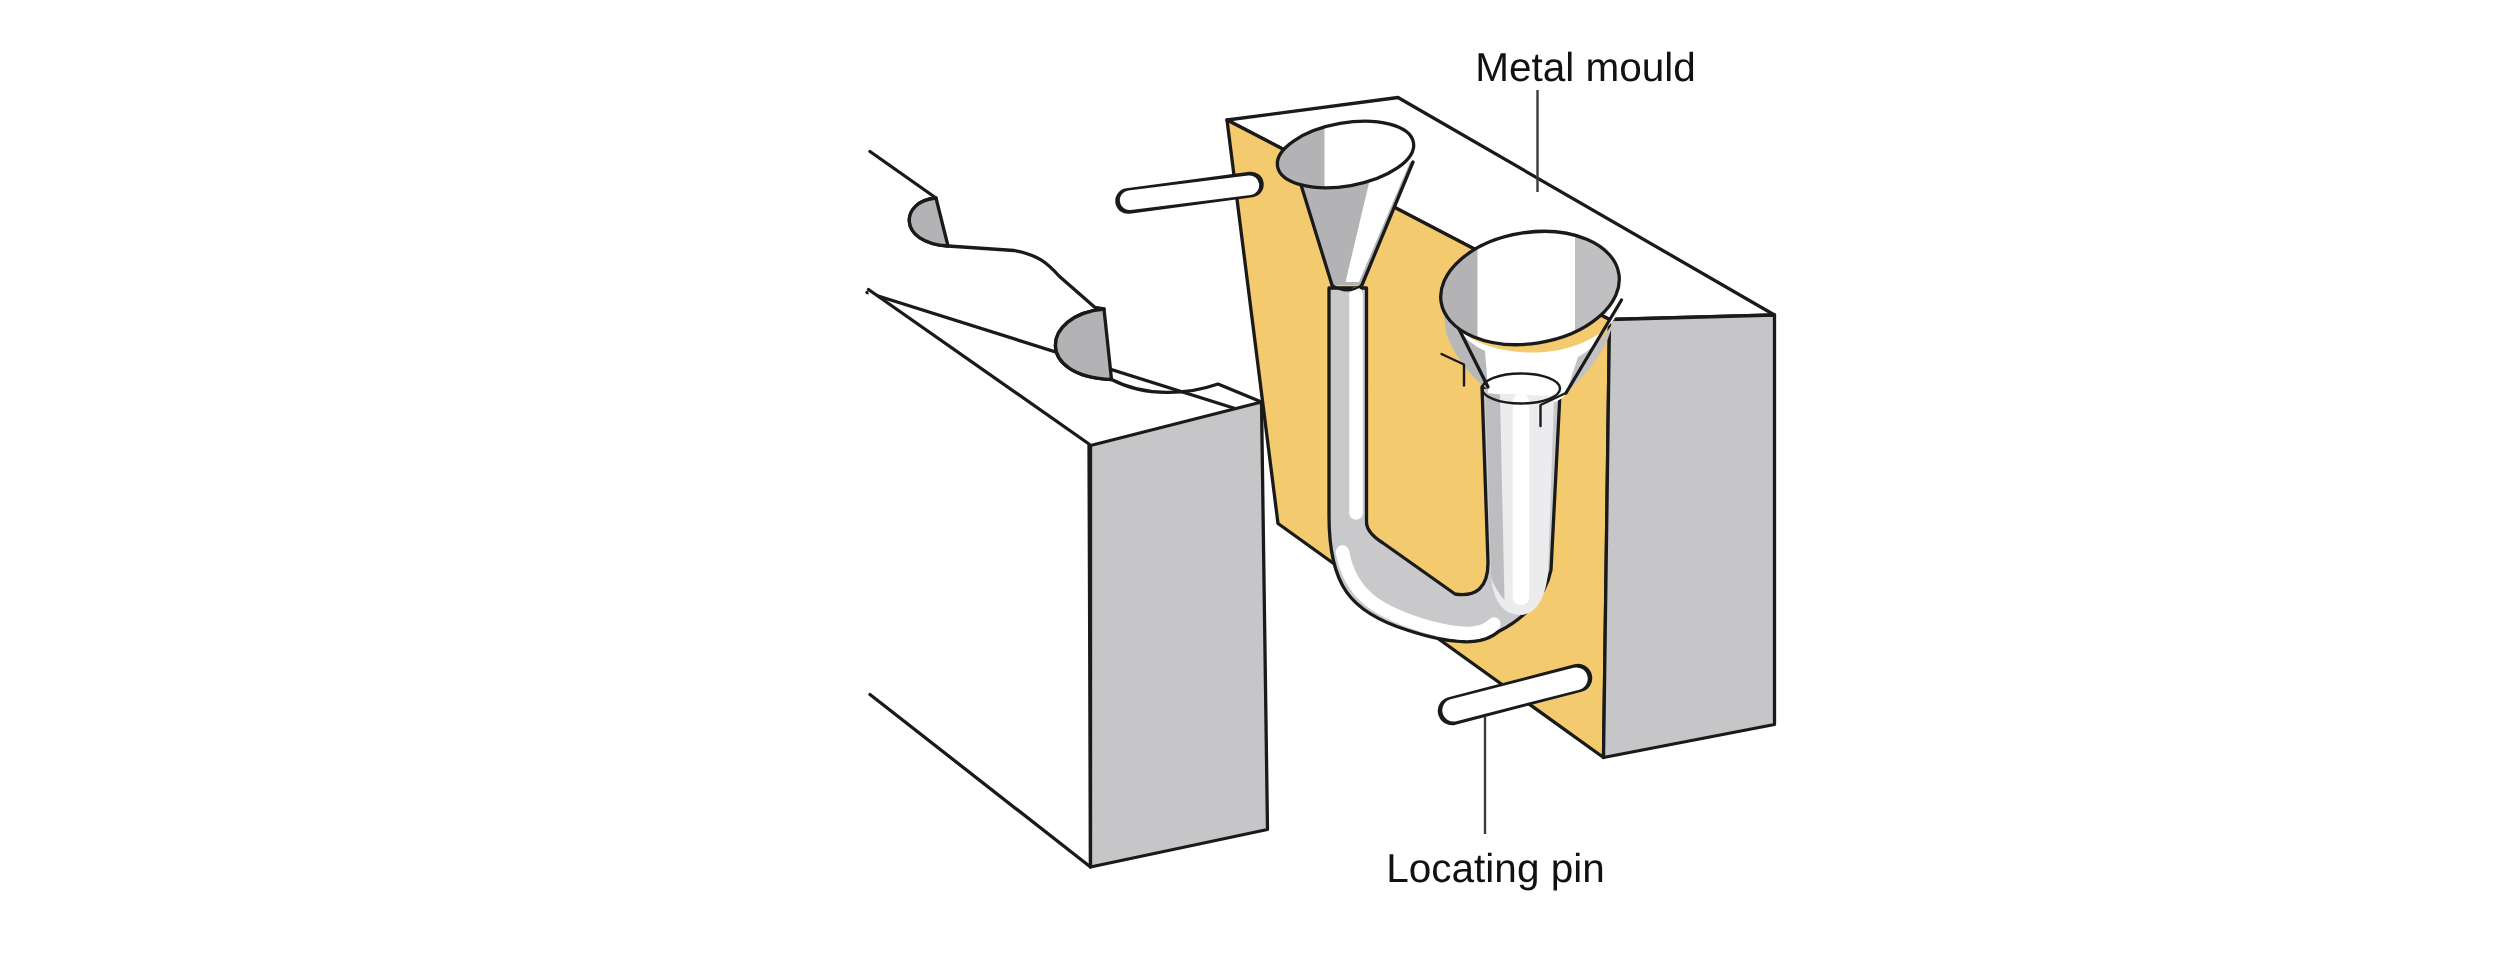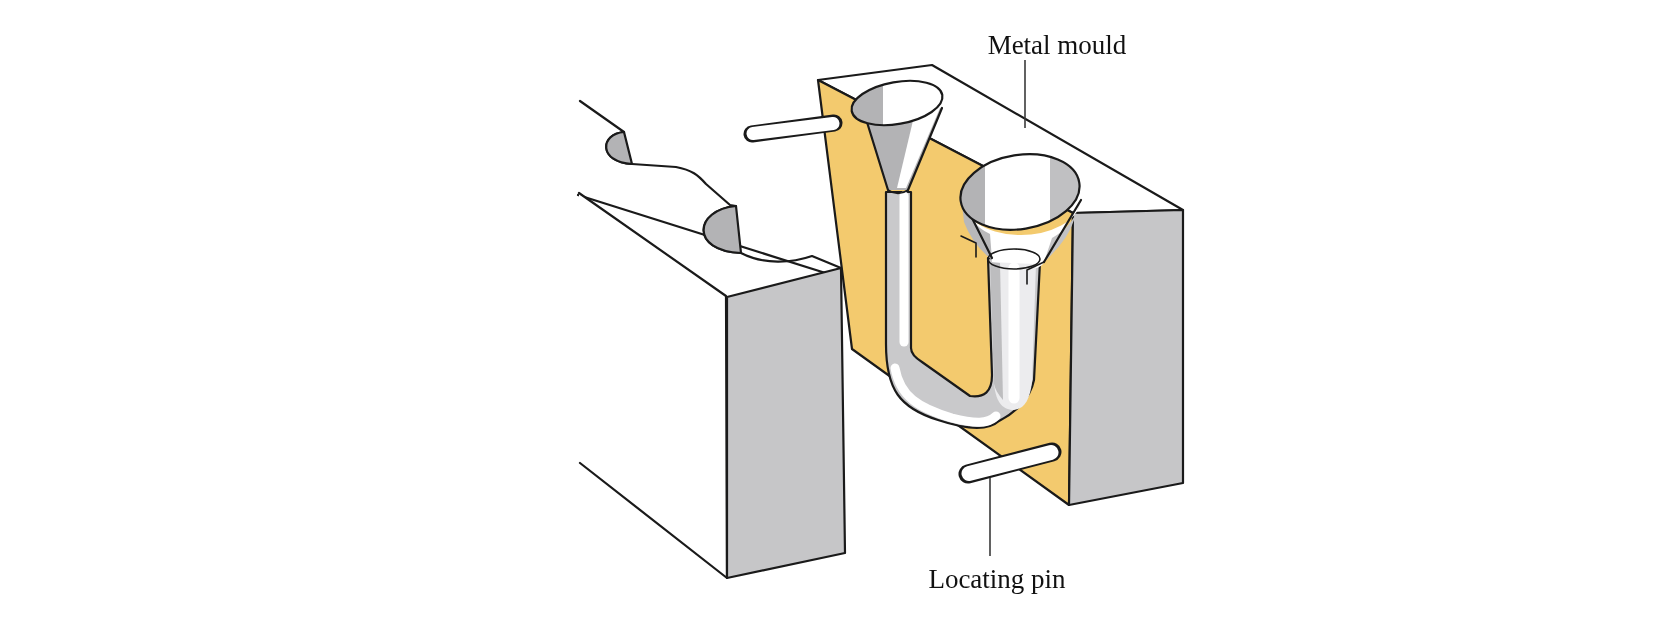--- a/index.html
+++ b/index.html
@@ -1,21 +1,21 @@
 <!DOCTYPE html>
 <html style="--background: #FFFFFF; --outline: #1A1A1A; --mould-face-yellow: #F3CA6E; --metal-grey: #C6C6C8; --metal-grey-dark: #B3B3B5; --cavity-grey: #C9C9CB; --leader-line: #3A3A3A; --label-text: #111111;"><head>
 <meta charset="utf-8">
 <style>
   html, body { margin: 0; padding: 0; background: var(--background, #fff); }
   .stage {
     position: relative;
     width: 1674px;
     height: 642px;
     background: var(--background, #fff);
-    font-family: Liberation Serif, serif;
+    font-family: Liberation Sans, sans-serif;
     overflow: hidden;
   }
   svg { position: absolute; left: 0; top: 0; }
   .outline { stroke: var(--outline, #1a1a1a); stroke-width: 2.2; stroke-linejoin: round; stroke-linecap: round; }
   .thin    { stroke: var(--outline, #1a1a1a); stroke-width: 1.6; stroke-linejoin: round; stroke-linecap: round; }
   .nofill  { fill: none; }
   .white   { fill: #ffffff; }
   .yellow  { fill: var(--mould-face-yellow, #F3CA6E); }
   .grey    { fill: var(--metal-grey, #C6C6C8); }
   .dgrey   { fill: var(--metal-grey-dark, #B3B3B5); }

